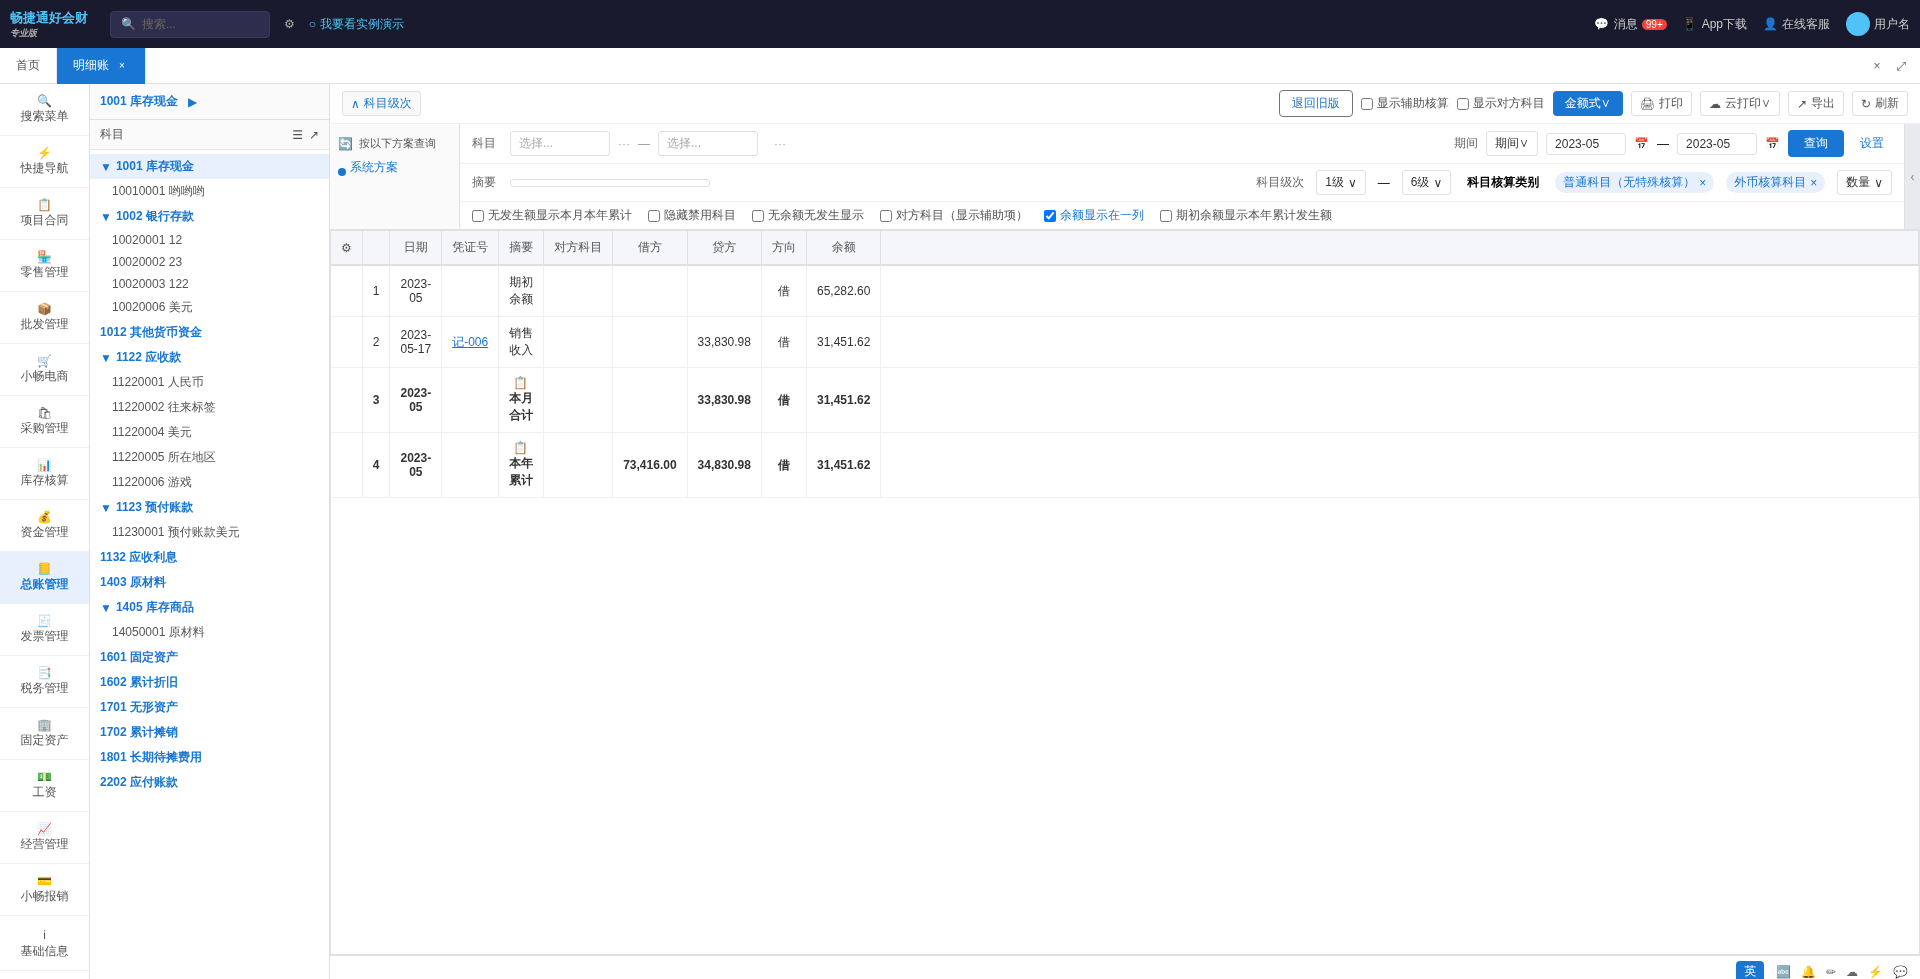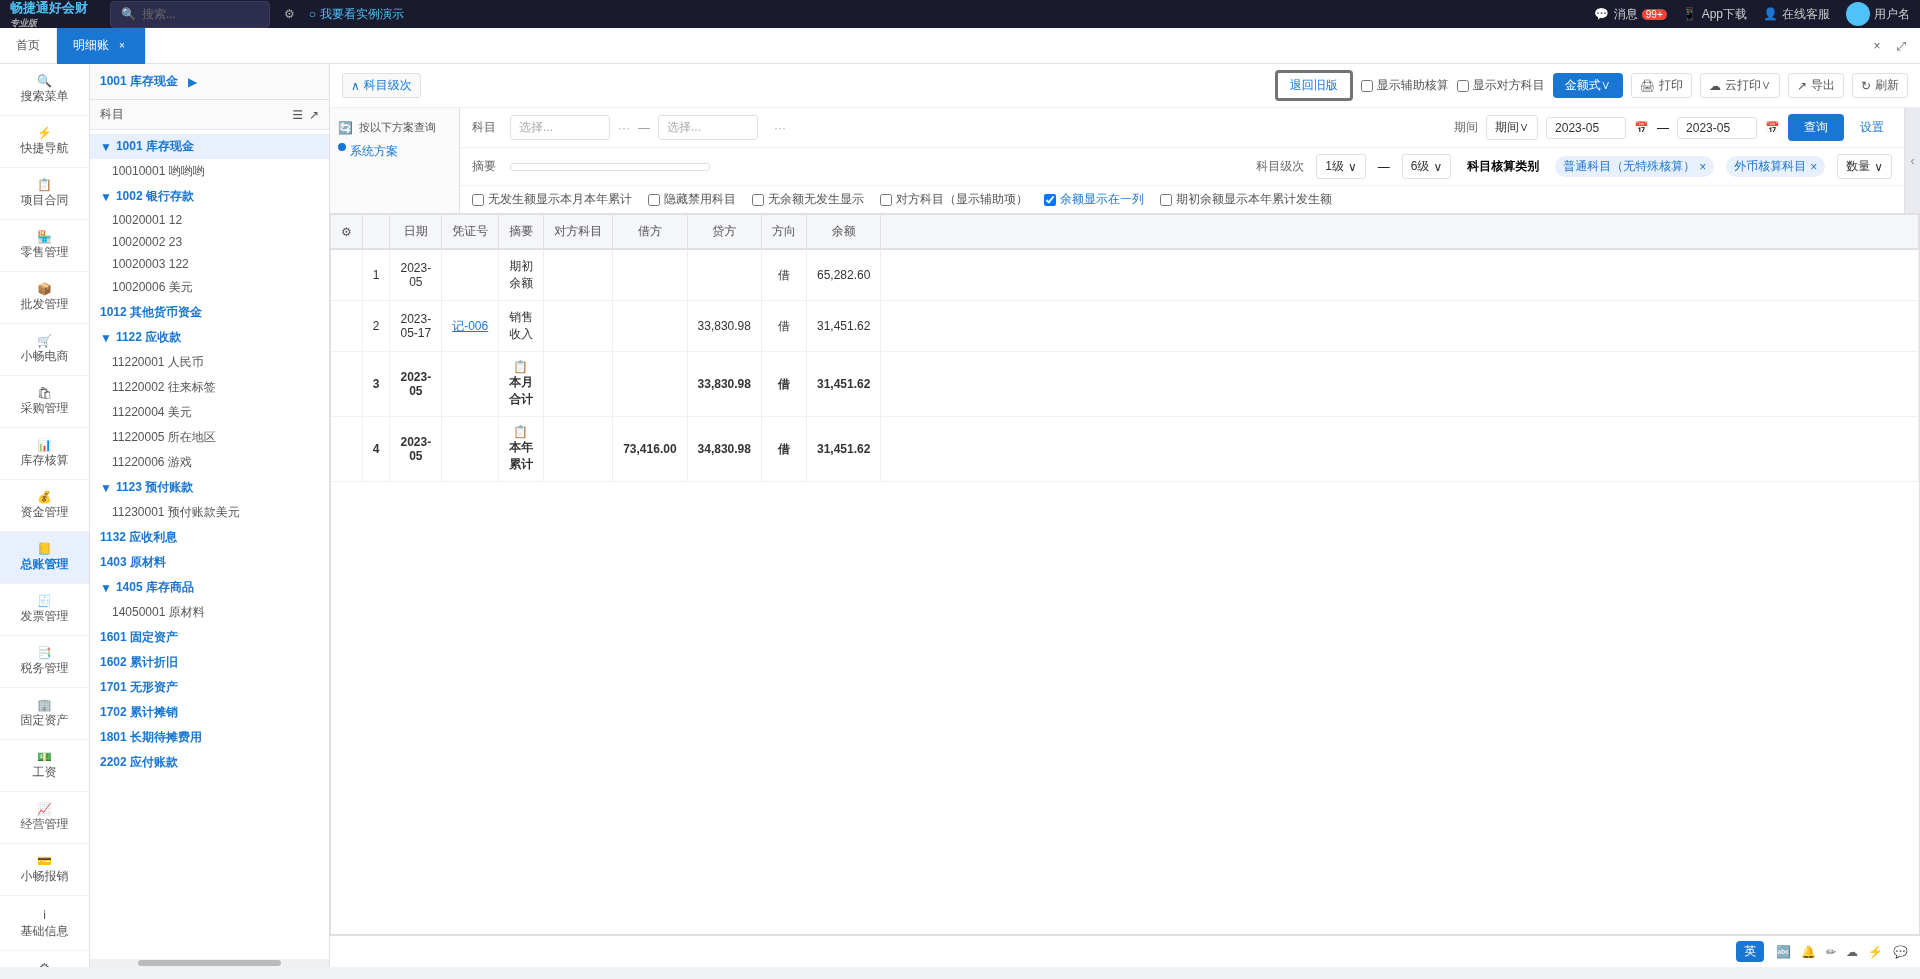--- a/index.html
+++ b/index.html
@@ -1,20 +1,20 @@
 <!DOCTYPE html>
 <html><head>
   <meta charset="utf-8">
   <style>
     * { box-sizing: border-box; margin: 0; padding: 0; font-family: 'Microsoft YaHei', '微软雅黑', Arial, sans-serif; font-size: 12px; }
     body { background: #f0f2f5; overflow: hidden; width: 1920px; height: 979px; }
 
     
     .top-bar {
-      height: 28px;
+      height: 48px;
       background: #1a1a2e;
       display: flex;
       align-items: center;
       padding: 0 10px;
       color: #fff;
       position: relative;
     }
     .top-bar-logo {
       display: flex;
       align-items: center;
@@ -243,21 +243,21 @@
       background: #f9f9f9;
     }
     .filter-actions {
       margin-left: auto;
       display: flex;
       align-items: center;
       gap: 8px;
     }
     .btn-return {
       background: #fff;
-      border: 3px solid #737373;
+      border: 1px solid #737373;
       color: #1976d2;
       padding: 4px 12px;
       border-radius: 4px;
       cursor: pointer;
     }
     .btn-primary {
       background: #1976d2;
       border: none;
       color: #fff;
       padding: 5px 16px;
@@ -717,21 +717,21 @@
         </div>
       </div>
 
       <div style="display:flex;">
 
         <div style="display:flex;flex-direction:column;padding:8px 0;min-width:130px;border-right:1px solid #e0e0e0;background:#fafafa;">
           <div style="display:flex;align-items:center;padding:4px 8px;gap:6px;">
             <span>🔄</span>
             <span style="color:#555;font-size:11px;">按以下方案查询</span>
           </div>
-          <div style="padding:4px 8px;display:flex;align-items:flex-start;gap:4px;cursor:pointer;color:#1976d2;">
+          <div style="padding:4px 8px;display:flex;align-items:flex-end;gap:4px;cursor:pointer;color:#1976d2;">
             <span style="width:8px;height:8px;border-radius:50%;background:#1976d2;display:inline-block;"></span>
             <span>系统方案</span>
           </div>
         </div>
 
         <div style="flex:1;display:flex;flex-direction:column;padding:0;">
 
           <div class="filter-row">
             <span class="filter-label">科目</span>
             <div class="filter-input" style="color:#aaa;min-width:100px;">选择...</div>

